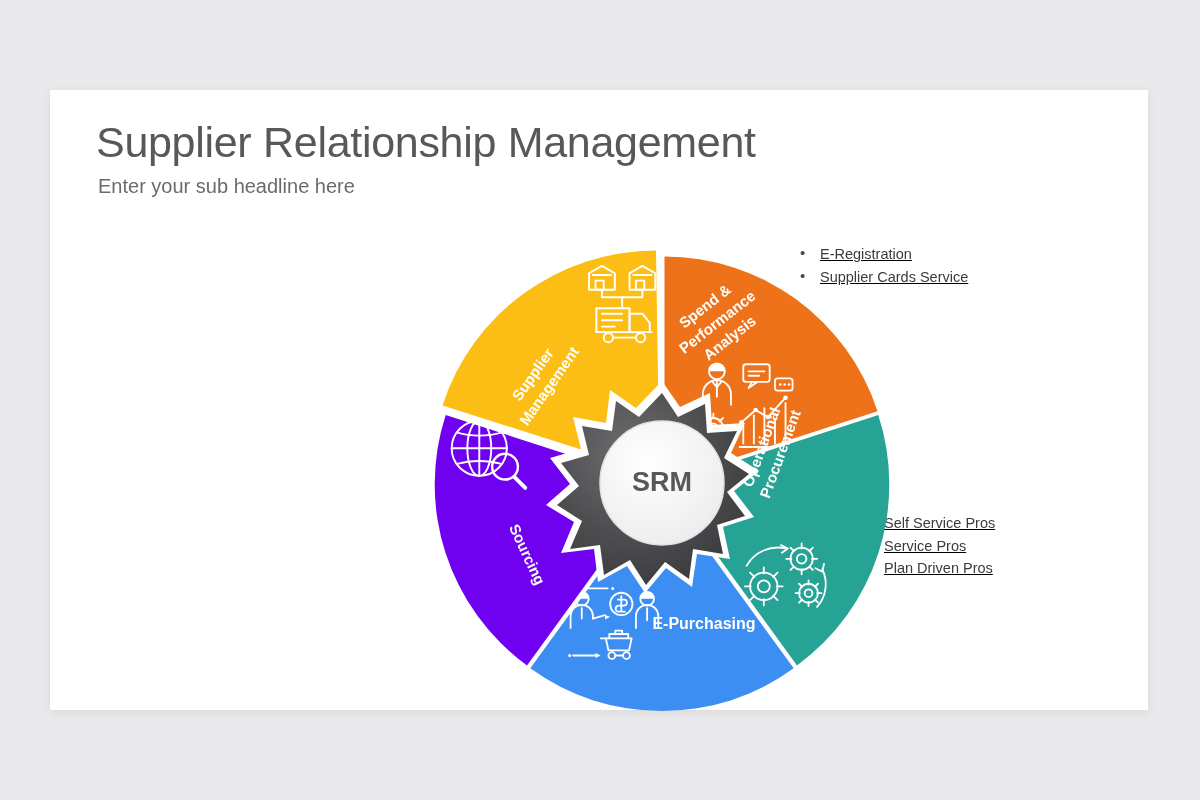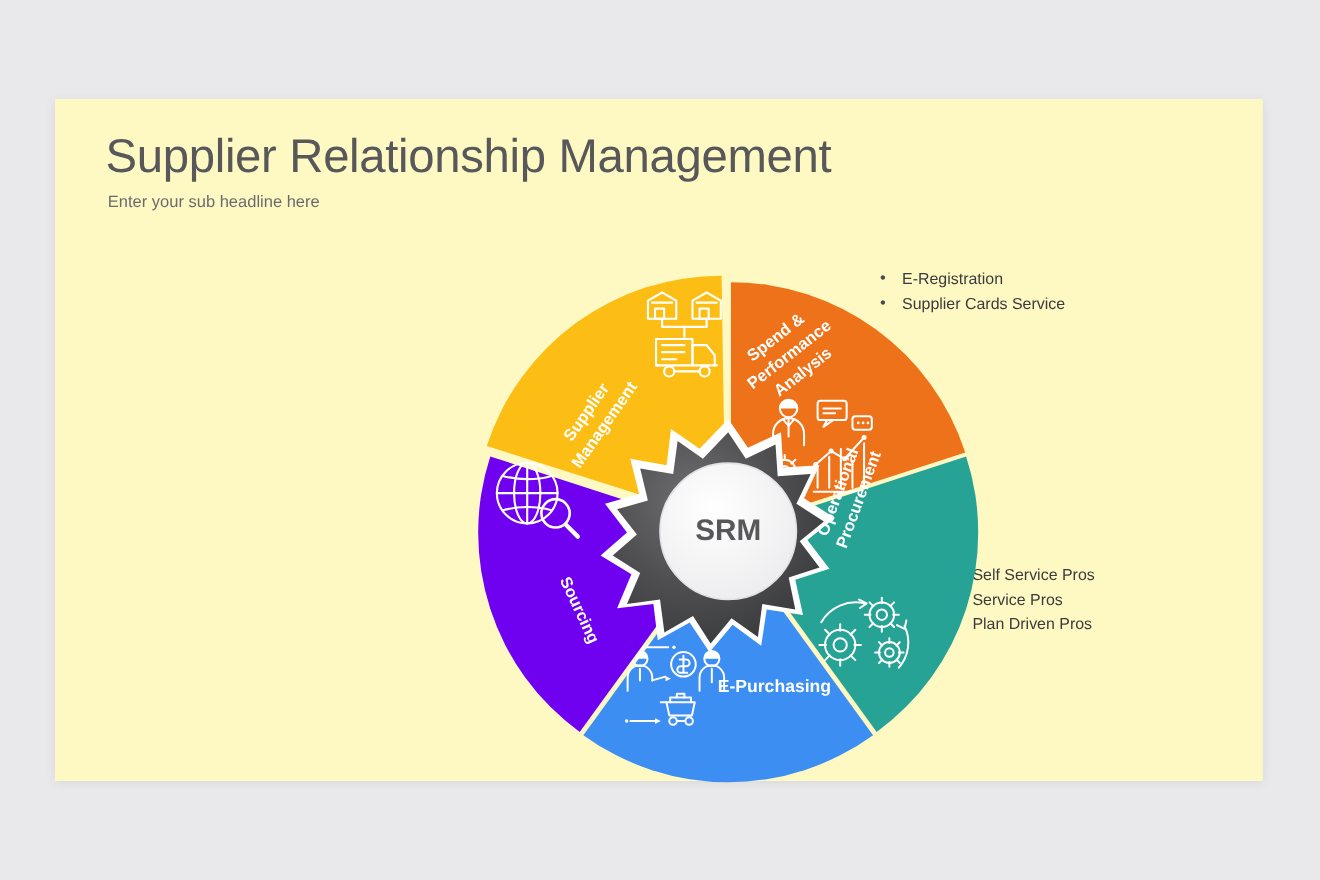--- a/index.html
+++ b/index.html
@@ -6,35 +6,35 @@
   html, body {
     width:1200px; height:800px;
     background:#e9e8ea;
     font-family:"Liberation Sans", sans-serif;
     overflow:hidden;
   }
   #slide {
     position:absolute;
     left:50px; top:90px;
     width:1098px; height:620px;
-    background:#fef9c3;
+    background:#ffffff;
     box-shadow:0 2px 10px rgba(0,0,0,0.07);
   }
   #page-title {
     position:absolute; left:46px; top:28px;
     font-size:43px; font-weight:400; color:#58585a;
     letter-spacing:-0.3px; white-space:nowrap;
   }
   #page-subtitle {
     position:absolute; left:48px; top:85px;
-    font-size:15px; font-weight:400; color:#6b6b6d;
+    font-size:20px; font-weight:400; color:#6b6b6d;
     white-space:nowrap;
   }
   .callout { position:absolute; }
-  .callout ul { list-style:none; }
+  .callout ul { list-style:none;text-decoration:underline; }
   .callout li {
     position:relative;
     font-size:14.5px; color:#3b3b3d;
     line-height:18.5px; padding-left:22px;
     margin-bottom:4px; white-space:nowrap;
   }
   .callout li::before {
     content:"•"; position:absolute; left:2px; top:-1px;
     color:#4a4a4c; font-size:15px;
   }

